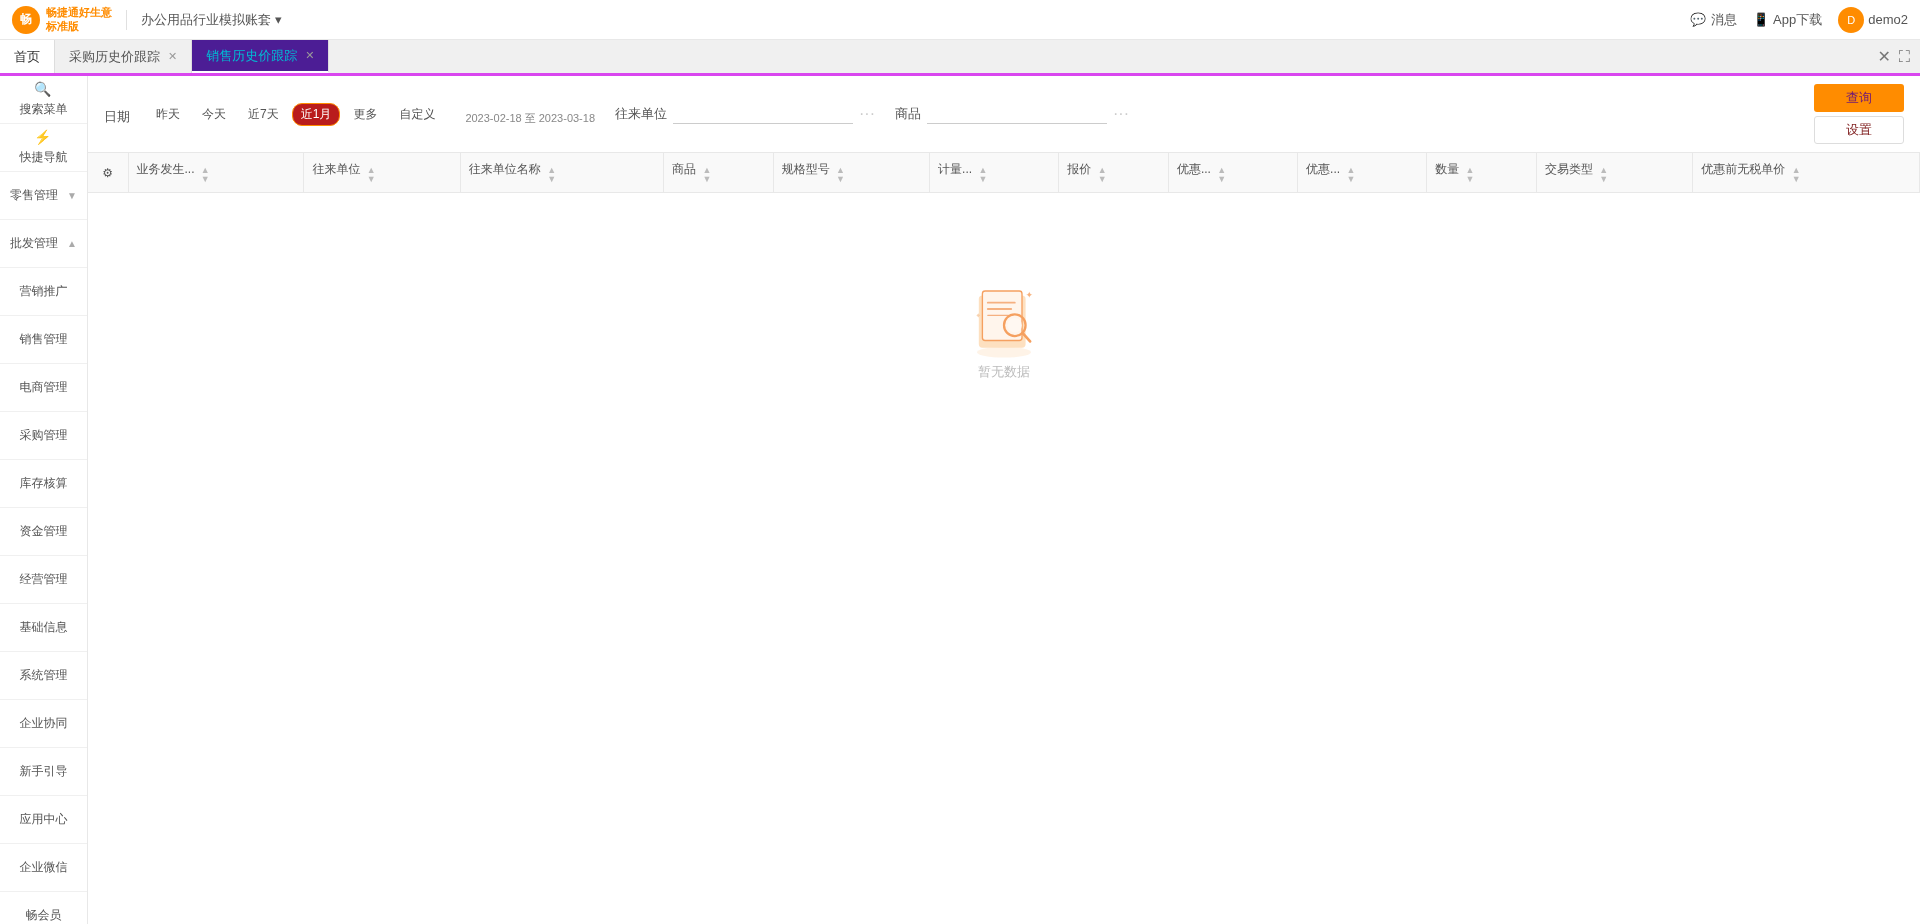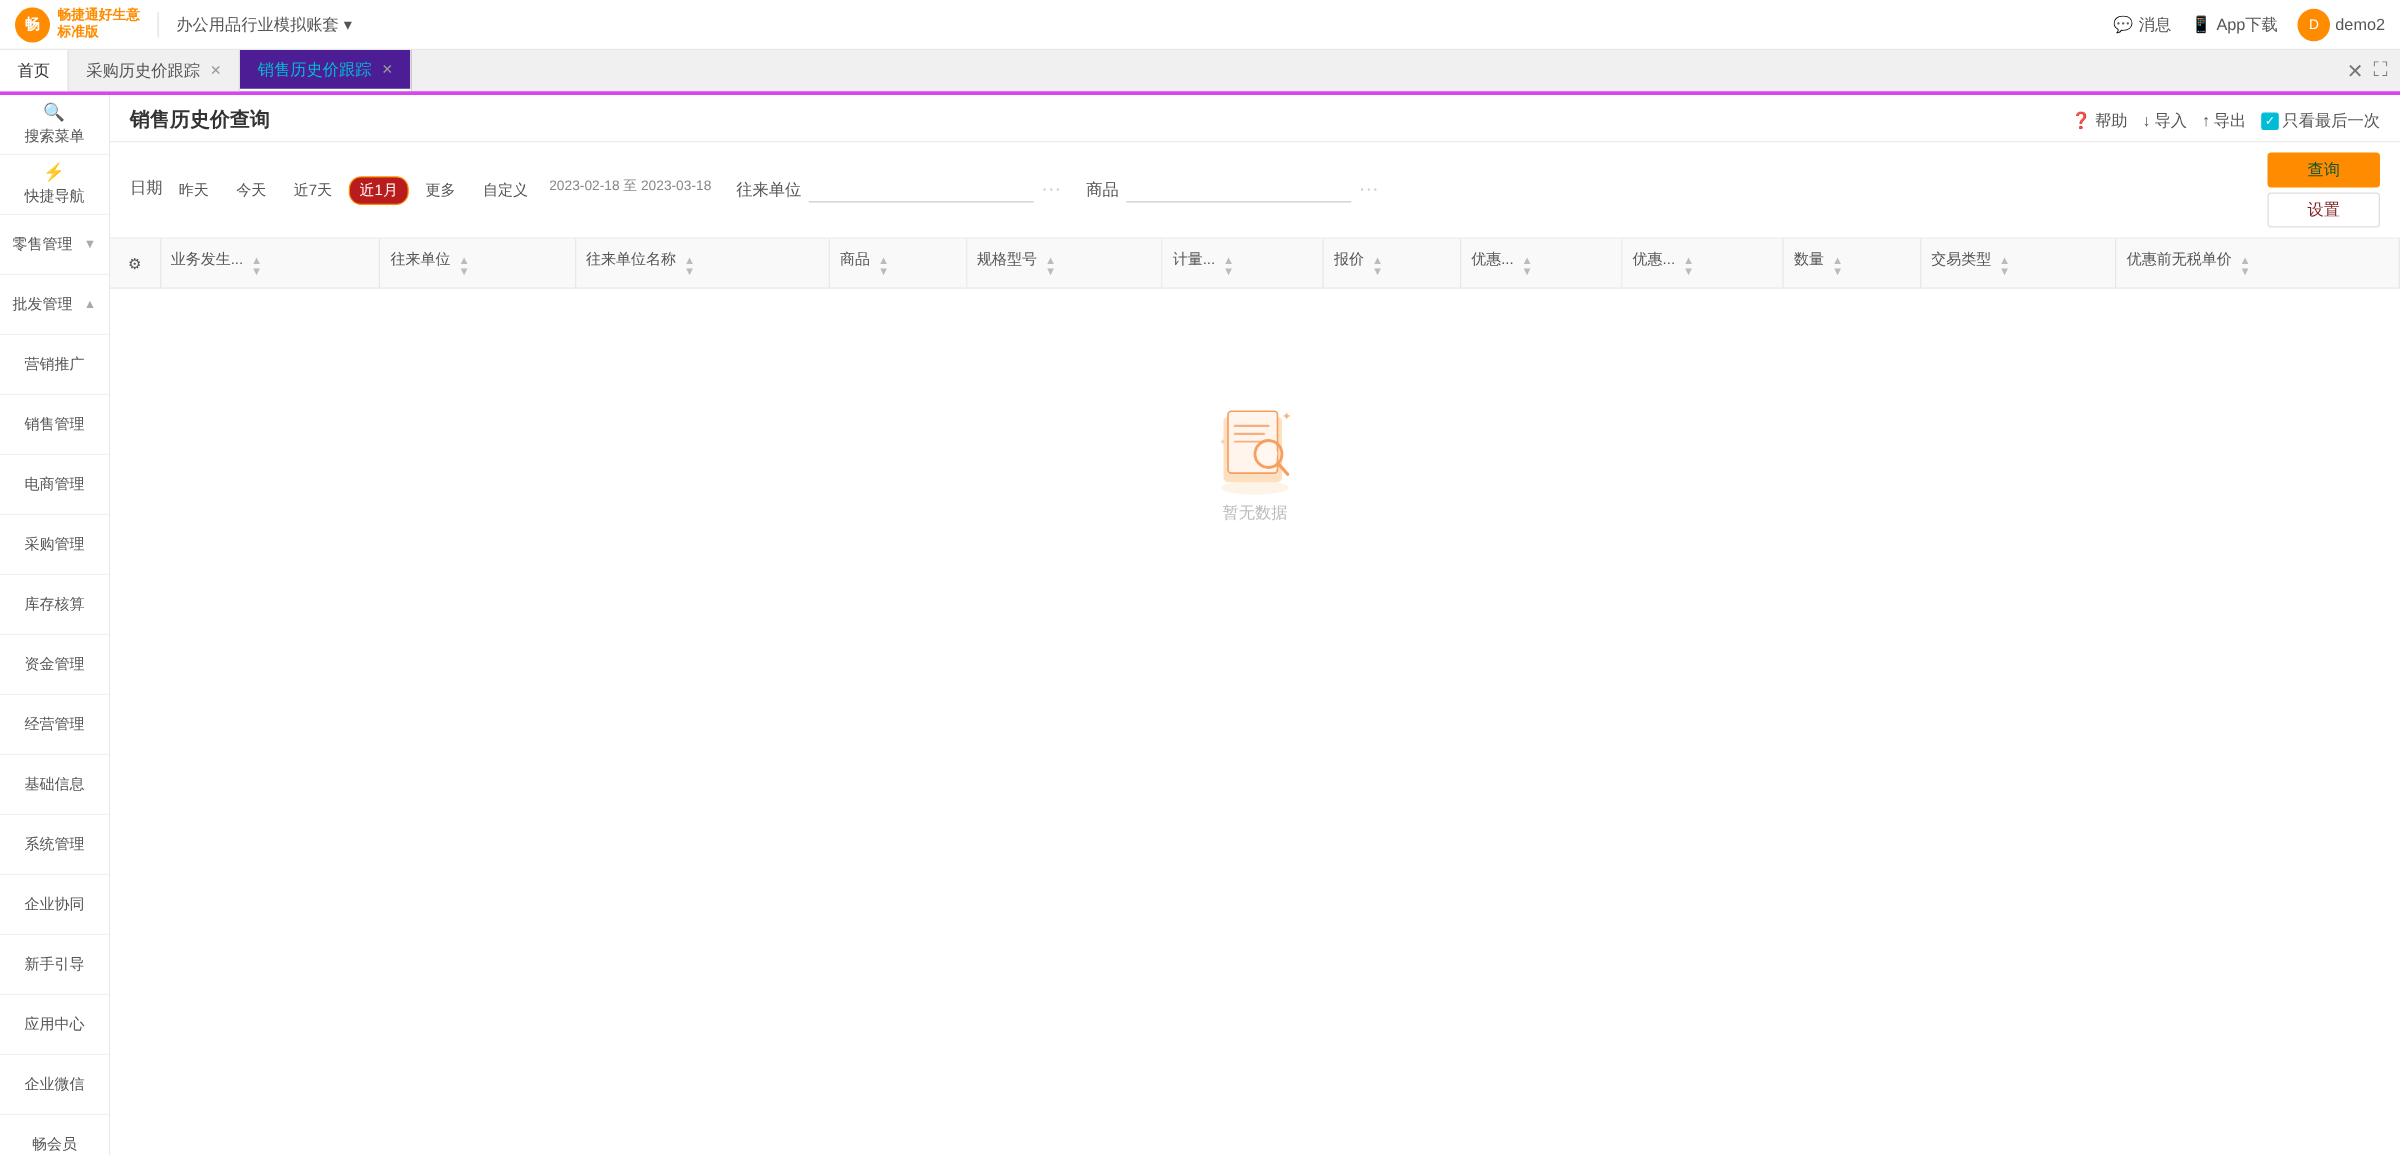--- a/index.html
+++ b/index.html
@@ -68,37 +68,37 @@
     .page-header-actions span { cursor: pointer; display: flex; align-items: center; gap: 3px; }
     .checkbox-only { display: flex; align-items: center; gap: 4px; }
     .cb { width: 14px; height: 14px; border: 1px solid #00bcd4; background: #00bcd4; display: inline-flex; align-items: center; justify-content: center; border-radius: 2px; }
     .cb::after { content: '✓'; color: #fff; font-size: 10px; }
 
     
     .filter-bar {
       background: #fff; padding: 8px 16px 8px; border-bottom: 1px solid #e8e8e8;
       display: flex; align-items: center; gap: 20px; flex-wrap: wrap;
     }
-    .filter-group { display: flex; align-items: flex-start; gap: 4px; }
+    .filter-group { display: flex; align-items: flex-end; gap: 17px; }
     .filter-label { color: #555; font-size: 13px; white-space: nowrap; }
     .date-btns { display: flex; align-items: center; gap: 4px; }
     .date-btn {
       padding: 2px 8px; border-radius: 3px; cursor: pointer; font-size: 12px;
       border: 1px solid transparent; color: #555; background: none;
     }
     .date-btn.active { background: #b91c1c; color: #fff; border-color: #ff8c00; border-radius: 10px; }
     .date-sub { font-size: 11px; color: #888; margin-left: 4px; }
     .filter-input-group { display: flex; align-items: center; gap: 6px; }
     .filter-input {
       border: none; border-bottom: 1px solid #ccc; outline: none;
       font-size: 13px; width: 180px; padding: 2px 4px; color: #333; background: transparent;
     }
     .filter-dots { color: #ccc; font-size: 16px; cursor: pointer; }
     .query-btn {
-      background: #ff8c00; color: #14532d; border: none; padding: 5px 32px;
+      background: #ff8c00; color: #701a75; border: none; padding: 5px 32px;
       border-radius: 3px; cursor: pointer; font-size: 13px; white-space: nowrap;
     }
     .setting-btn {
       background: #fff; color: #7f1d1d; border: 1px solid #ddd; padding: 4px 14px;
       border-radius: 3px; cursor: pointer; font-size: 13px; white-space: nowrap;
     }
     .filter-actions { display: flex; flex-direction: column; gap: 4px; margin-left: auto; }
 
     
     .table-wrapper { flex: 1; background: #fff; overflow: auto; }
@@ -230,41 +230,20 @@
     <div class="sidebar-item">
       <span class="sidebar-section">企业微信</span>
     </div>
     <div class="sidebar-item">
       <span class="sidebar-section">畅会员</span>
     </div>
   </div>
 
   <div class="content-area">
 
-    <div class="page-header">
-      <div class="page-title">销售历史价查询</div>
-      <div class="page-header-actions">
-        <span>
-          <span>❓</span>
-          <span>帮助</span>
-        </span>
-        <span>
-          <span>↓</span>
-          <span>导入</span>
-        </span>
-        <span>
-          <span>↑</span>
-          <span>导出</span>
-        </span>
-        <span class="checkbox-only">
-          <span class="cb"></span>
-          <span>只看最后一次</span>
-        </span>
-      </div>
-    </div>
 
     <div class="filter-bar">
       <div class="filter-group">
         <span class="filter-label">日期</span>
         <div class="date-btns">
           <button class="date-btn">昨天</button>
           <button class="date-btn">今天</button>
           <button class="date-btn">近7天</button>
           <button class="date-btn active">近1月</button>
           <button class="date-btn">更多</button>

